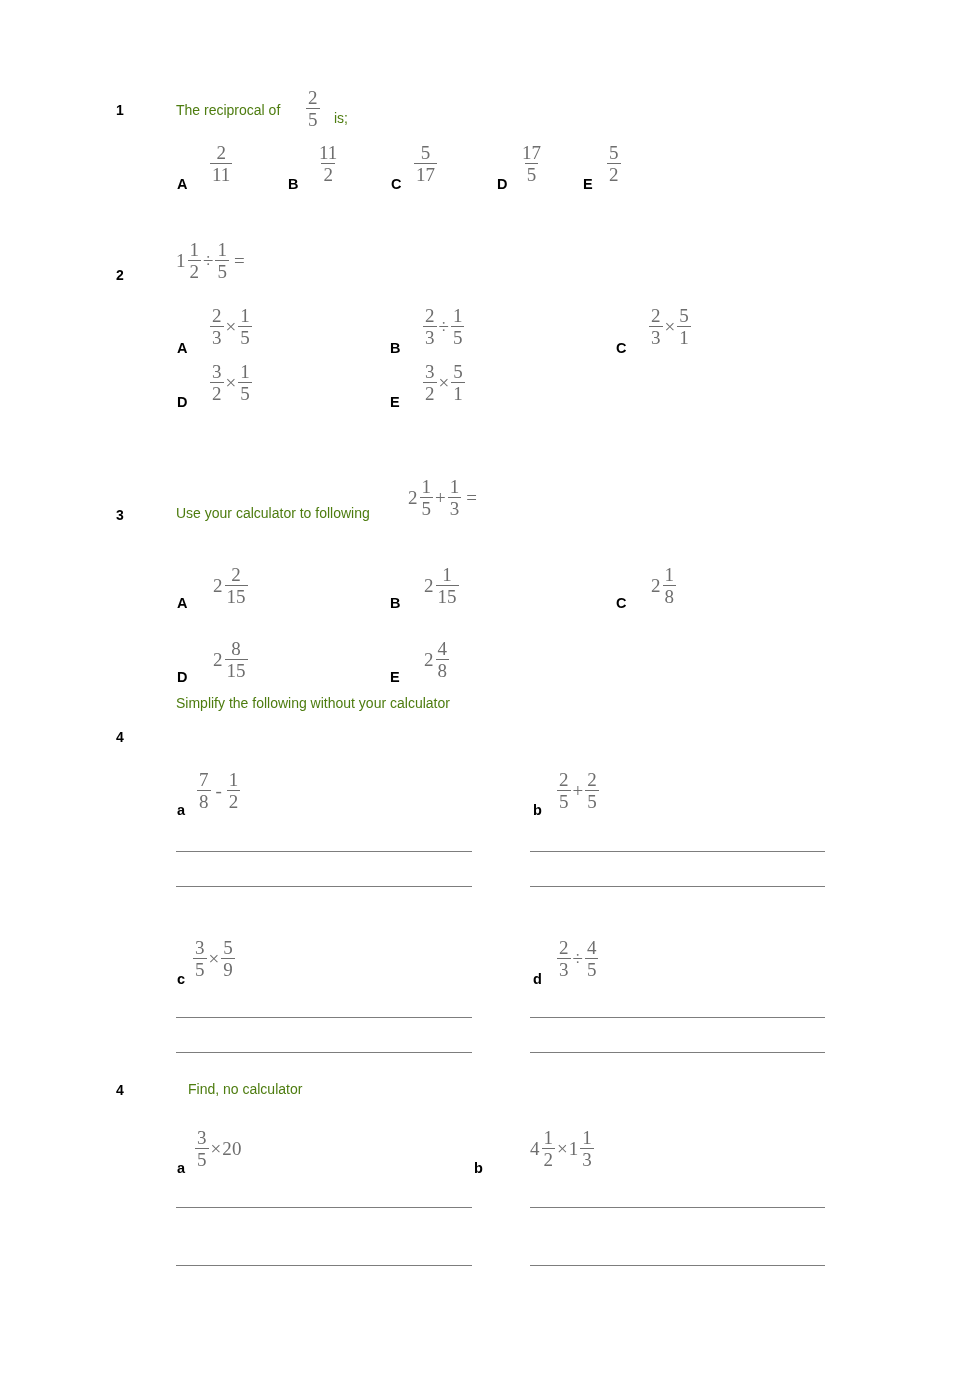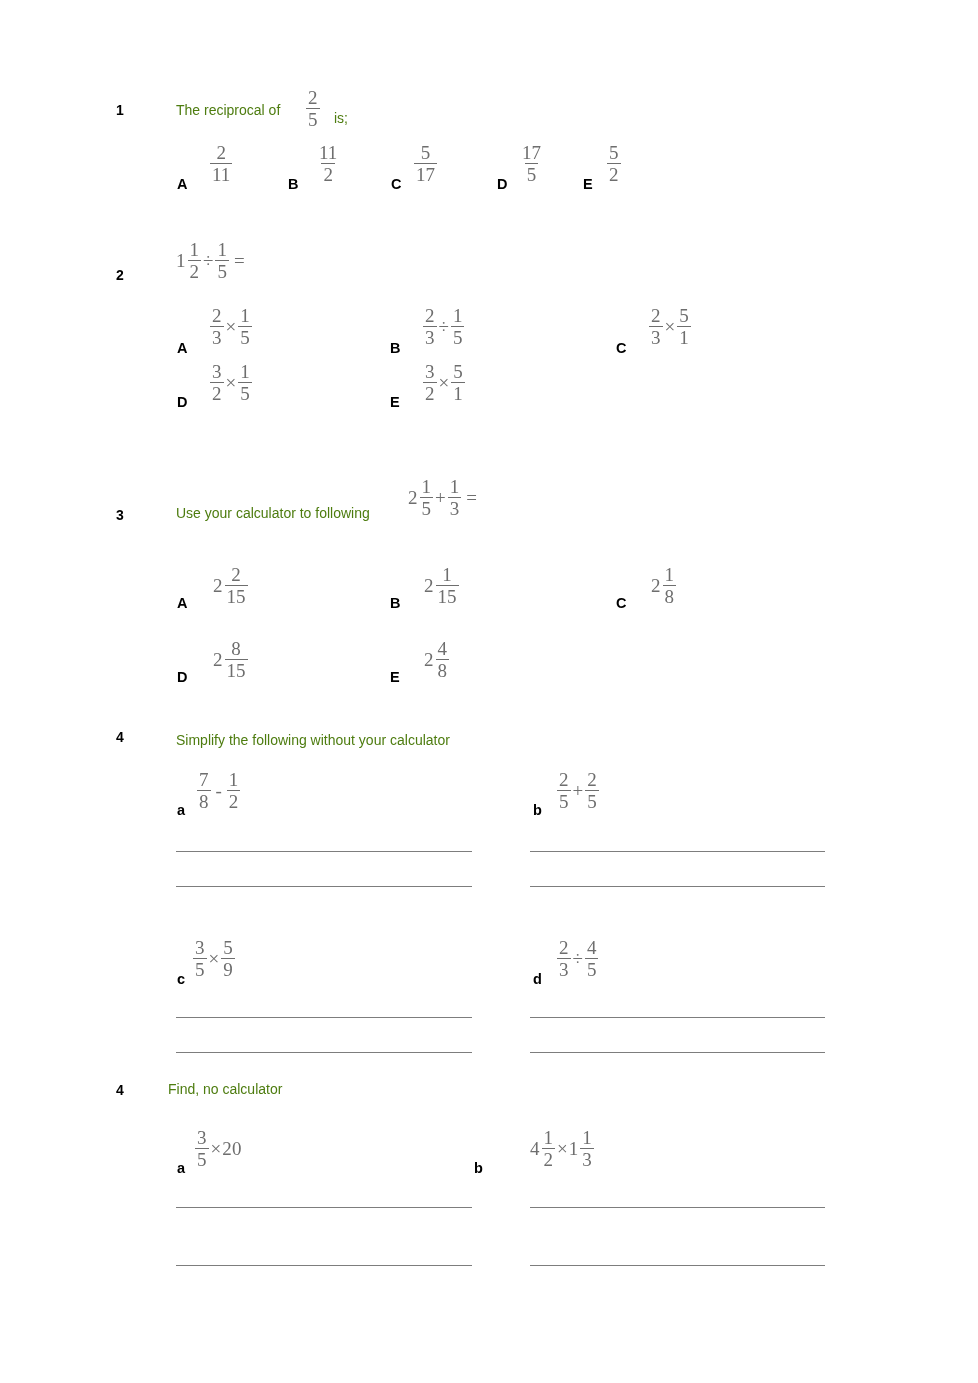--- a/index.html
+++ b/index.html
@@ -287,21 +287,21 @@
   <div class="abs optletter" style="left:390px; top:670px;">E</div>
   <div class="abs math" style="left:424px; top:639px;">
     <span class="whole">2</span>
     <span class="frac">
       <span class="num">4</span>
       <span class="den">8</span>
     </span>
   </div>
 
   <div class="abs qnum" style="left:116px; top:730px;">4</div>
-  <div class="abs stem" style="left:176px; top:733px;">Simplify the following without your calculator</div>
+  <div class="abs stem" style="left:176px; top:696px;">Simplify the following without your calculator</div>
 
   <div class="abs optletter" style="left:177px; top:803px;">a</div>
   <div class="abs math" style="left:196px; top:770px;">
     <span class="frac">
       <span class="num">7</span>
       <span class="den">8</span>
     </span>
     <span class="op wide">-</span>
     <span class="frac">
       <span class="num">1</span>
@@ -352,21 +352,21 @@
       <span class="den">5</span>
     </span>
   </div>
 
   <div class="ansline" style="left:176px; top:1017px; width:296px;"></div>
   <div class="ansline" style="left:176px; top:1052px; width:296px;"></div>
   <div class="ansline" style="left:530px; top:1017px; width:295px;"></div>
   <div class="ansline" style="left:530px; top:1052px; width:295px;"></div>
 
   <div class="abs qnum" style="left:116px; top:1083px;">4</div>
-  <div class="abs stem" style="left:168px; top:1082px;">Find, no calculator</div>
+  <div class="abs stem" style="left:188px; top:1082px;">Find, no calculator</div>
 
   <div class="abs optletter" style="left:177px; top:1161px;">a</div>
   <div class="abs math" style="left:194px; top:1128px;">
     <span class="frac">
       <span class="num">3</span>
       <span class="den">5</span>
     </span>
     <span class="op tight">×</span>
     <span class="plain">20</span>
   </div>

